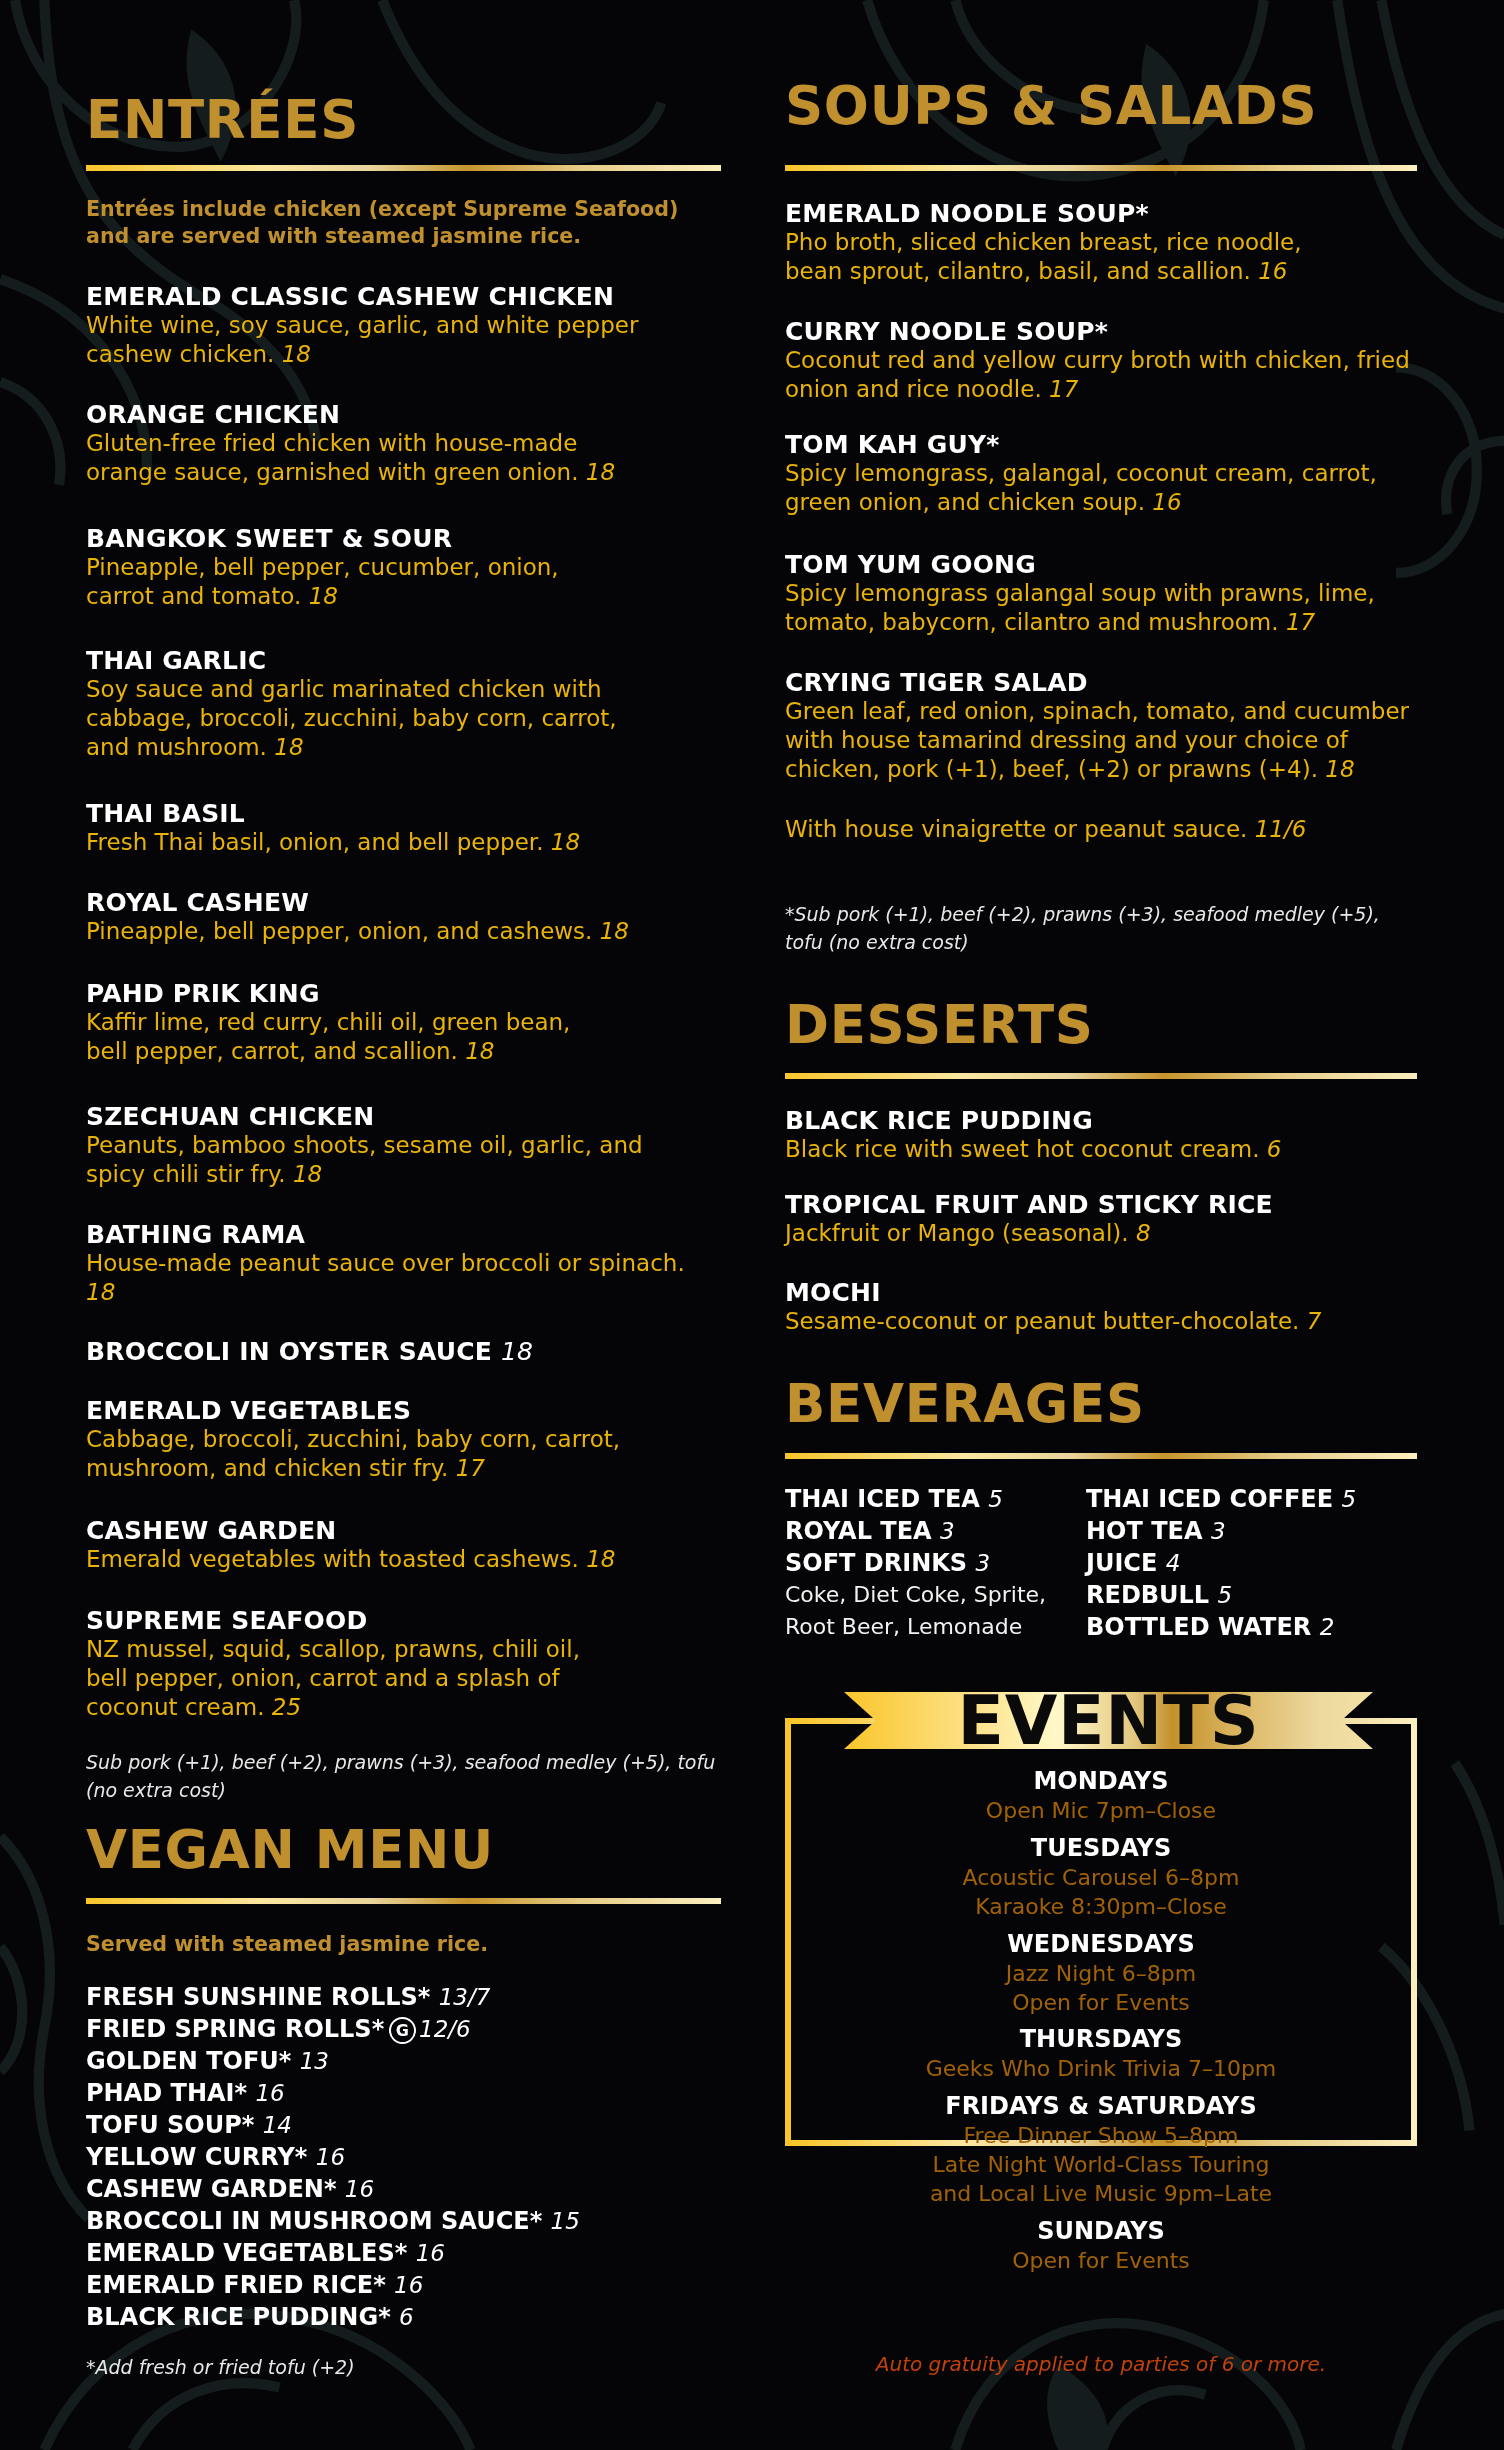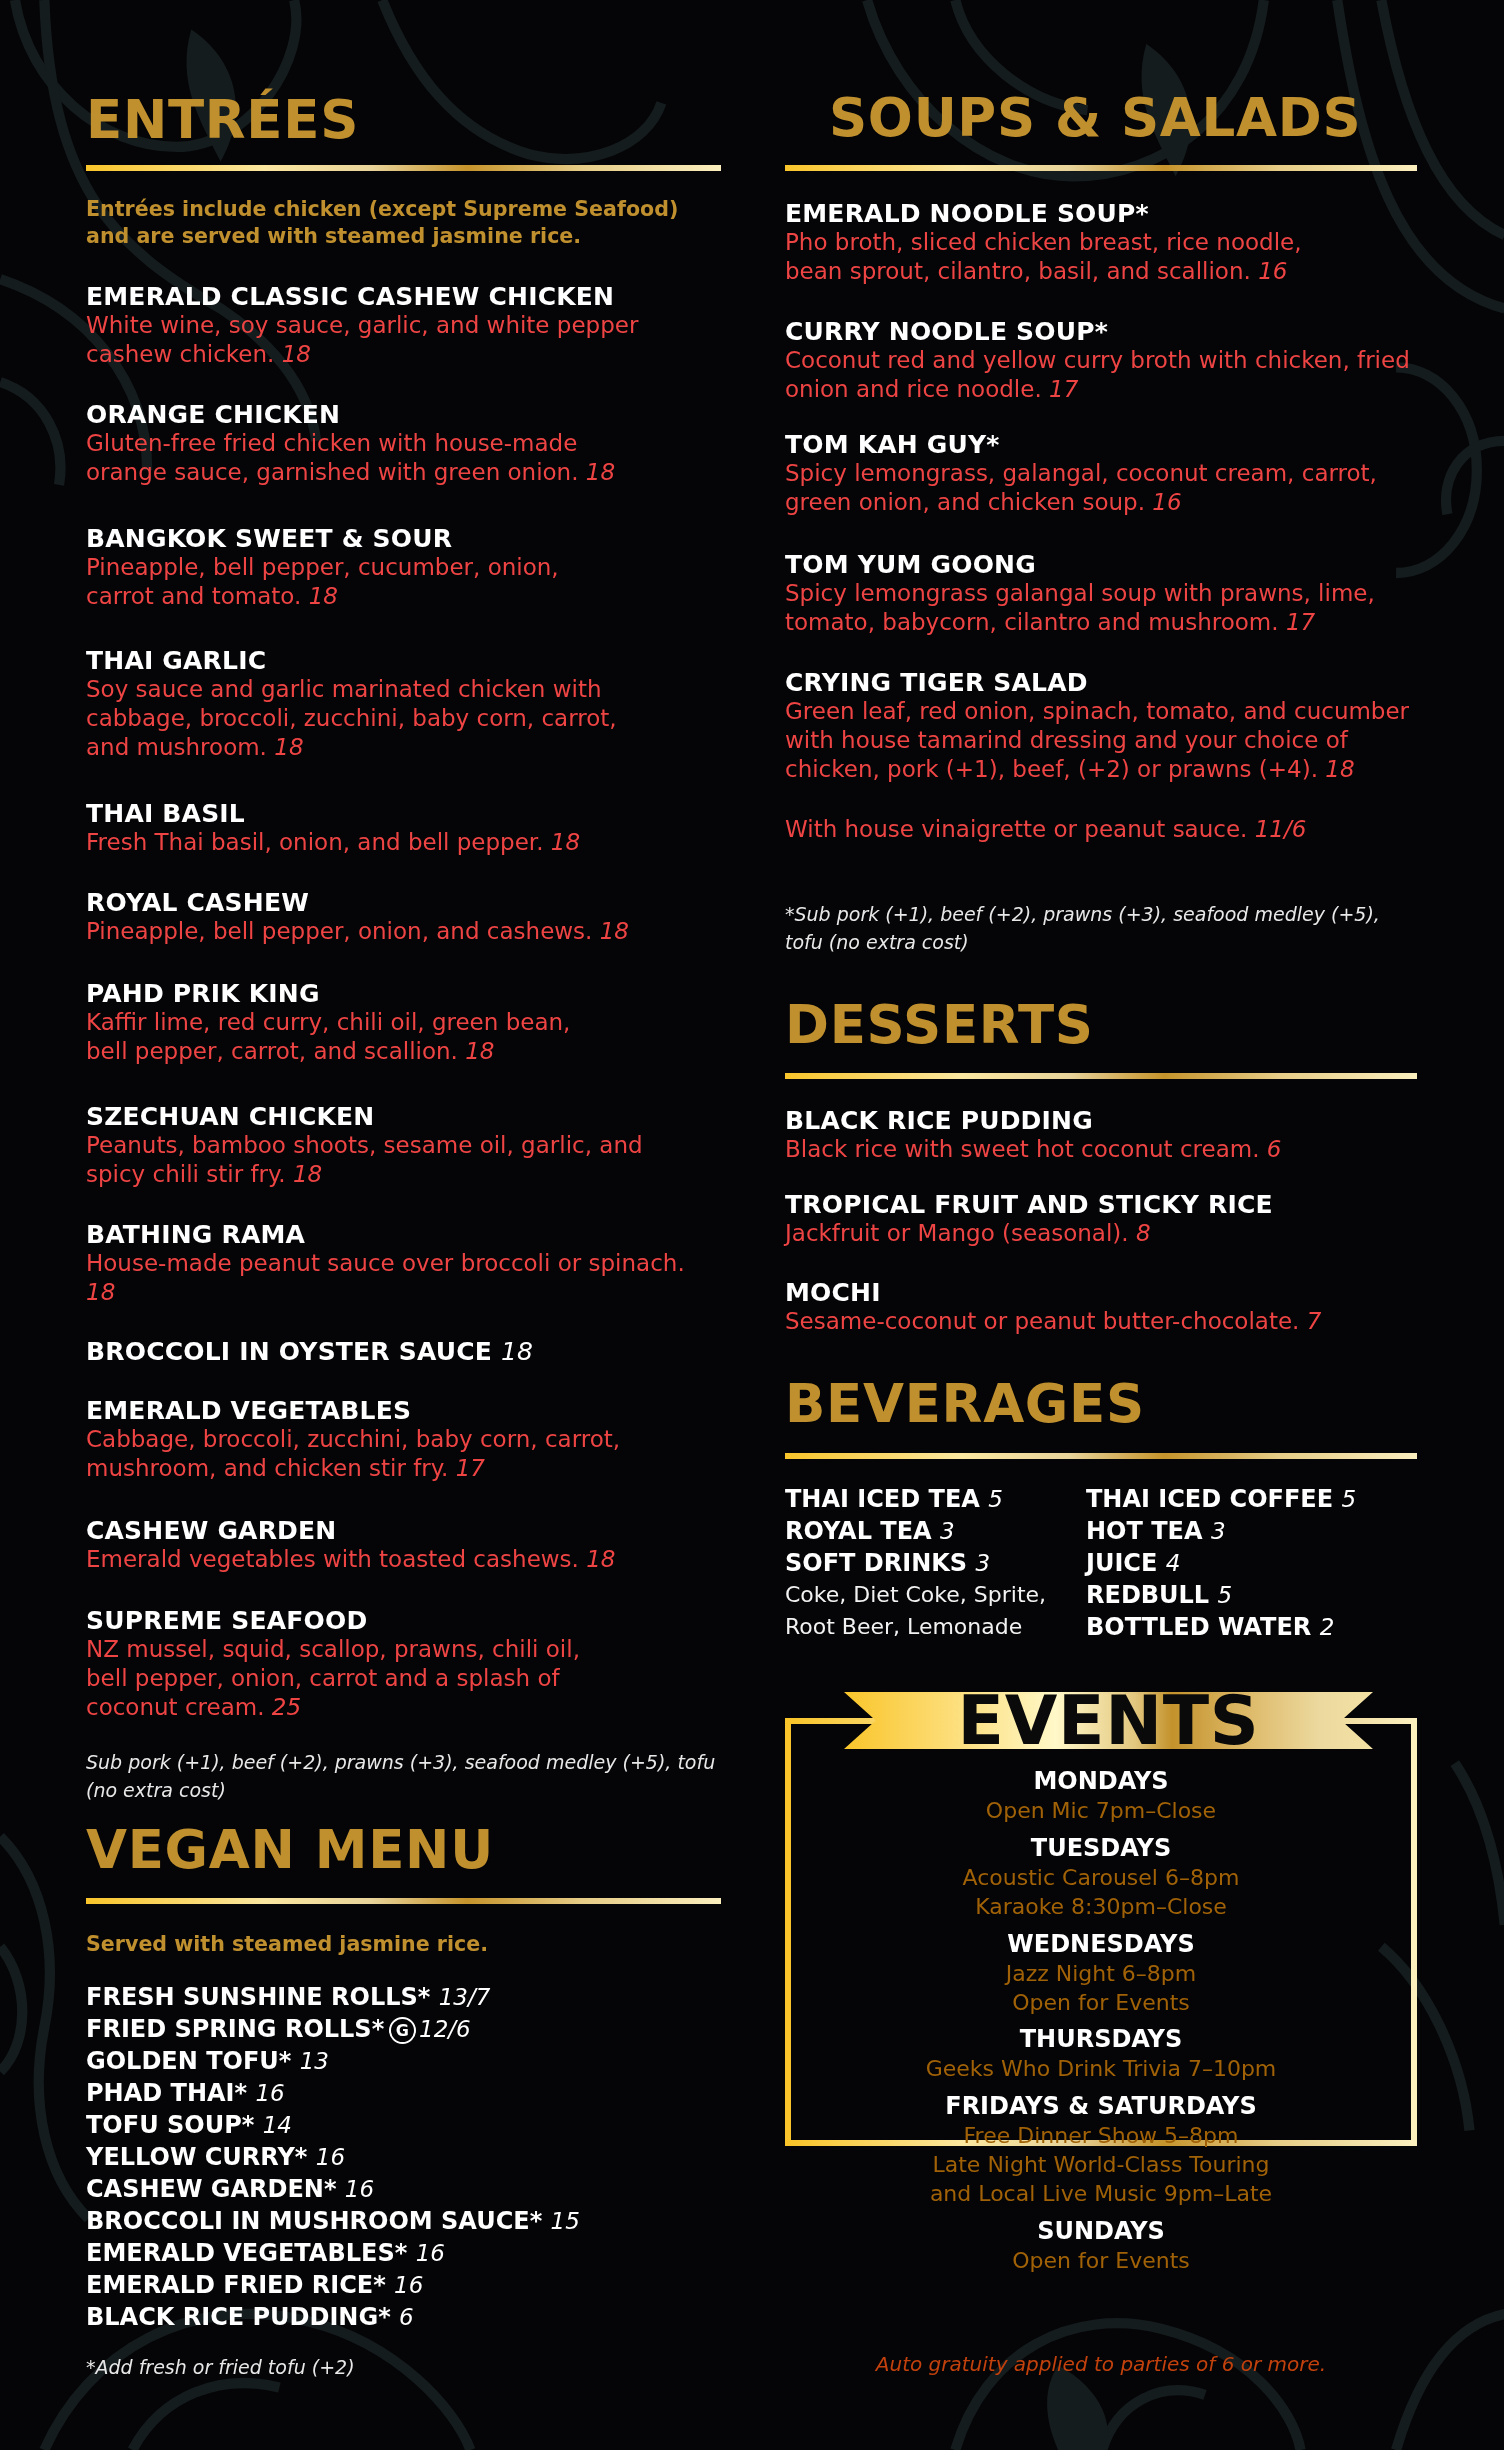--- a/index.html
+++ b/index.html
@@ -29,21 +29,21 @@
     font-family:"DejaVu Sans", sans-serif; font-weight:bold;
     font-size:20.6px; line-height:27px; color:#c0902f;
   }
   .item { position:absolute; left:0; }
   .item-name {
     font-family:"DejaVu Sans", sans-serif; font-weight:bold;
     font-size:25px; line-height:29px; color:#ffffff; letter-spacing:0.2px;
   }
   .item-desc {
     font-family:"DejaVu Sans", sans-serif;
-    font-size:23px; line-height:29px; color:#ef4444; font-weight:normal;
+    font-size:23px; line-height:29px; color:#eab308; font-weight:normal;
   }
   .price { font-style:italic; font-weight:normal; }
   .note-italic {
     position:absolute; left:0;
     font-family:"DejaVu Sans", sans-serif; font-style:italic;
     font-size:19px; line-height:28px; color:#e8e8e8;
   }
   .vegan-list { position:absolute; left:0; }
   .vegan-row {
     font-family:"DejaVu Sans", sans-serif; font-weight:bold;
@@ -201,21 +201,21 @@
       <div class="vegan-row"><span>CASHEW GARDEN*</span> <span class="price">16</span></div>
       <div class="vegan-row"><span>BROCCOLI IN MUSHROOM SAUCE*</span> <span class="price">15</span></div>
       <div class="vegan-row"><span>EMERALD VEGETABLES*</span> <span class="price">16</span></div>
       <div class="vegan-row"><span>EMERALD FRIED RICE*</span> <span class="price">16</span></div>
       <div class="vegan-row"><span>BLACK RICE PUDDING*</span> <span class="price">6</span></div>
     </div>
     <div class="note-italic" style="top:2353px;">*Add fresh or fried tofu (+2)</div>
   </div>
 
   <div class="col-right">
-    <h2 class="sec-title" style="top:88px;margin-left:44px;">SOUPS &amp; SALADS</h2>
+    <h2 class="sec-title" style="top:76px;">SOUPS &amp; SALADS</h2>
     <div class="rule" style="top:165px;width:632px;"></div>
 
     <div class="item" style="top:199px;width:573px;">
       <div class="item-name">EMERALD NOODLE SOUP*</div>
       <div class="item-desc"><span>Pho broth, sliced chicken breast, rice noodle, bean sprout, cilantro, basil, and scallion.</span> <span class="price">16</span></div>
     </div>
     <div class="item" style="top:317px;width:632px;">
       <div class="item-name">CURRY NOODLE SOUP*</div>
       <div class="item-desc"><span>Coconut red and yellow curry broth with chicken, fried onion and rice noodle.</span> <span class="price">17</span></div>
     </div>

